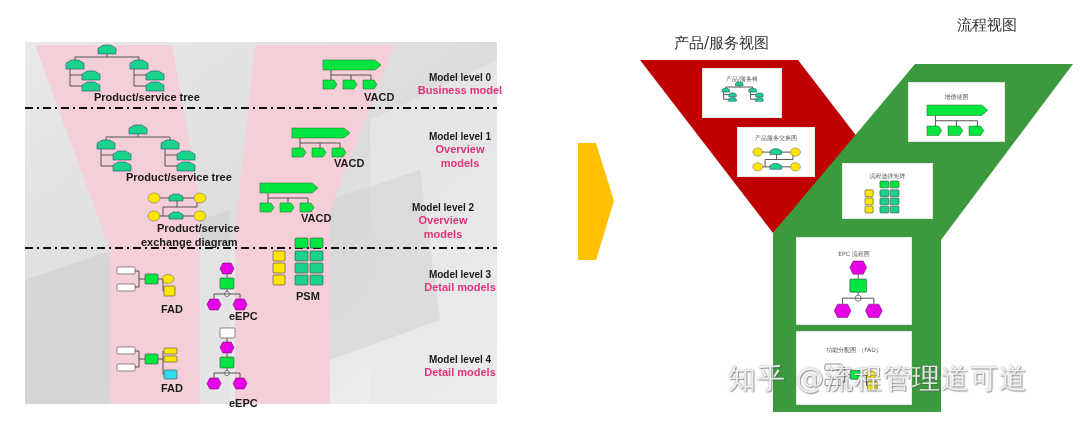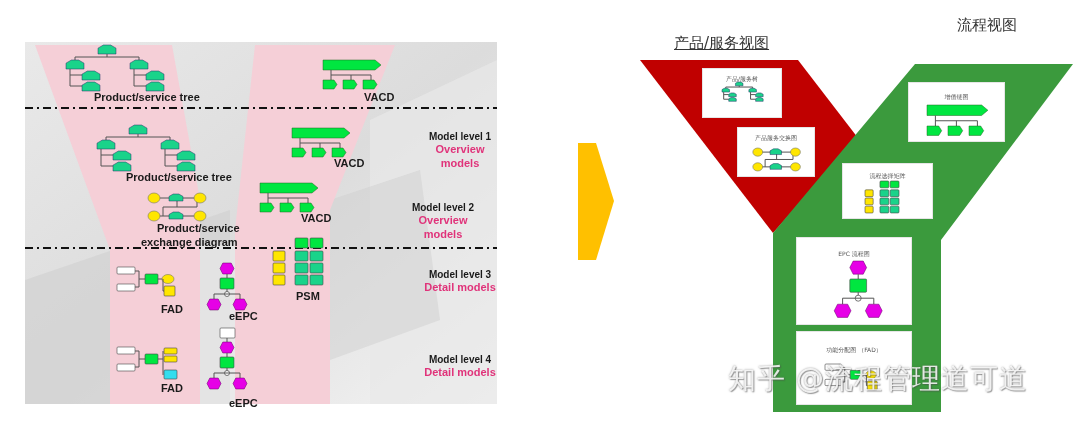--- a/index.html
+++ b/index.html
@@ -181,20 +181,24 @@
   <div class="lbl" style="left:308px;top:157px;">VACD</div>
   <div class="lbl" style="left:275px;top:212px;">VACD</div>
   <div class="lbl" style="left:123px;top:222px;padding-left:8px;">Product/service</div>
   <div class="lbl" style="left:115px;top:236px;">exchange diagram</div>
   <div class="lbl" style="left:270px;top:290px;">PSM</div>
   <div class="lbl" style="left:135px;top:303px;">FAD</div>
   <div class="lbl" style="left:203px;top:310px;">eEPC</div>
   <div class="lbl" style="left:135px;top:382px;">FAD</div>
   <div class="lbl" style="left:203px;top:397px;">eEPC</div>
 
+  <div class="lvl" style="left:405px;top:72px;">
+    <span class="n">Model level 0</span>
+    <span class="d">Business model</span>
+  </div>
   <div class="lvl" style="left:405px;top:131px;">
     <span class="n">Model level 1</span>
     <span class="d">Overview</span>
     <span class="d">models</span>
   </div>
   <div class="lvl" style="left:388px;top:202px;">
     <span class="n">Model level 2</span>
     <span class="d">Overview</span>
     <span class="d">models</span>
   </div>
@@ -206,21 +210,21 @@
     <span class="n">Model level 4</span>
     <span class="d">Detail models</span>
   </div>
 </div>
 
 <svg class="abs" width="60" height="140" style="left:570px;top:135px;">
   <polygon points="8,8 26,8 44,66 26,125 8,125" fill="#ffc000"></polygon>
 </svg>
 
 <div class="abs" style="left:630px;top:0;width:450px;height:428px;">
-  <div class="cn-title" style="left:44px;top:34px;text-decoration:underline;">产品/服务视图</div>
+  <div class="cn-title" style="left:44px;top:34px;">产品/服务视图</div>
   <div class="cn-title" style="left:327px;top:16px;text-align:right;">流程视图</div>
   <svg class="abs" width="450" height="428" style="left:0;top:0;">
     <polygon points="10,60 168,60 228,138 143,233" fill="#c00000"></polygon>
     <polygon points="285,64 443,64 311,240 311,412 143,412 143,233 " fill="#3b9a3d"></polygon>
   </svg>
 
   <div class="card" style="left:72px;top:68px;width:80px;height:50px;">
     <div class="t">产品/服务树</div>
     <svg id="cardTree" width="80" height="50">
         <polygon points="32.44,14.323 34.708,13 37.732,13 40,14.323 40,16.78 32.44,16.78" fill="#1ad38a" stroke="#236" stroke-width="0.5"></polygon>

